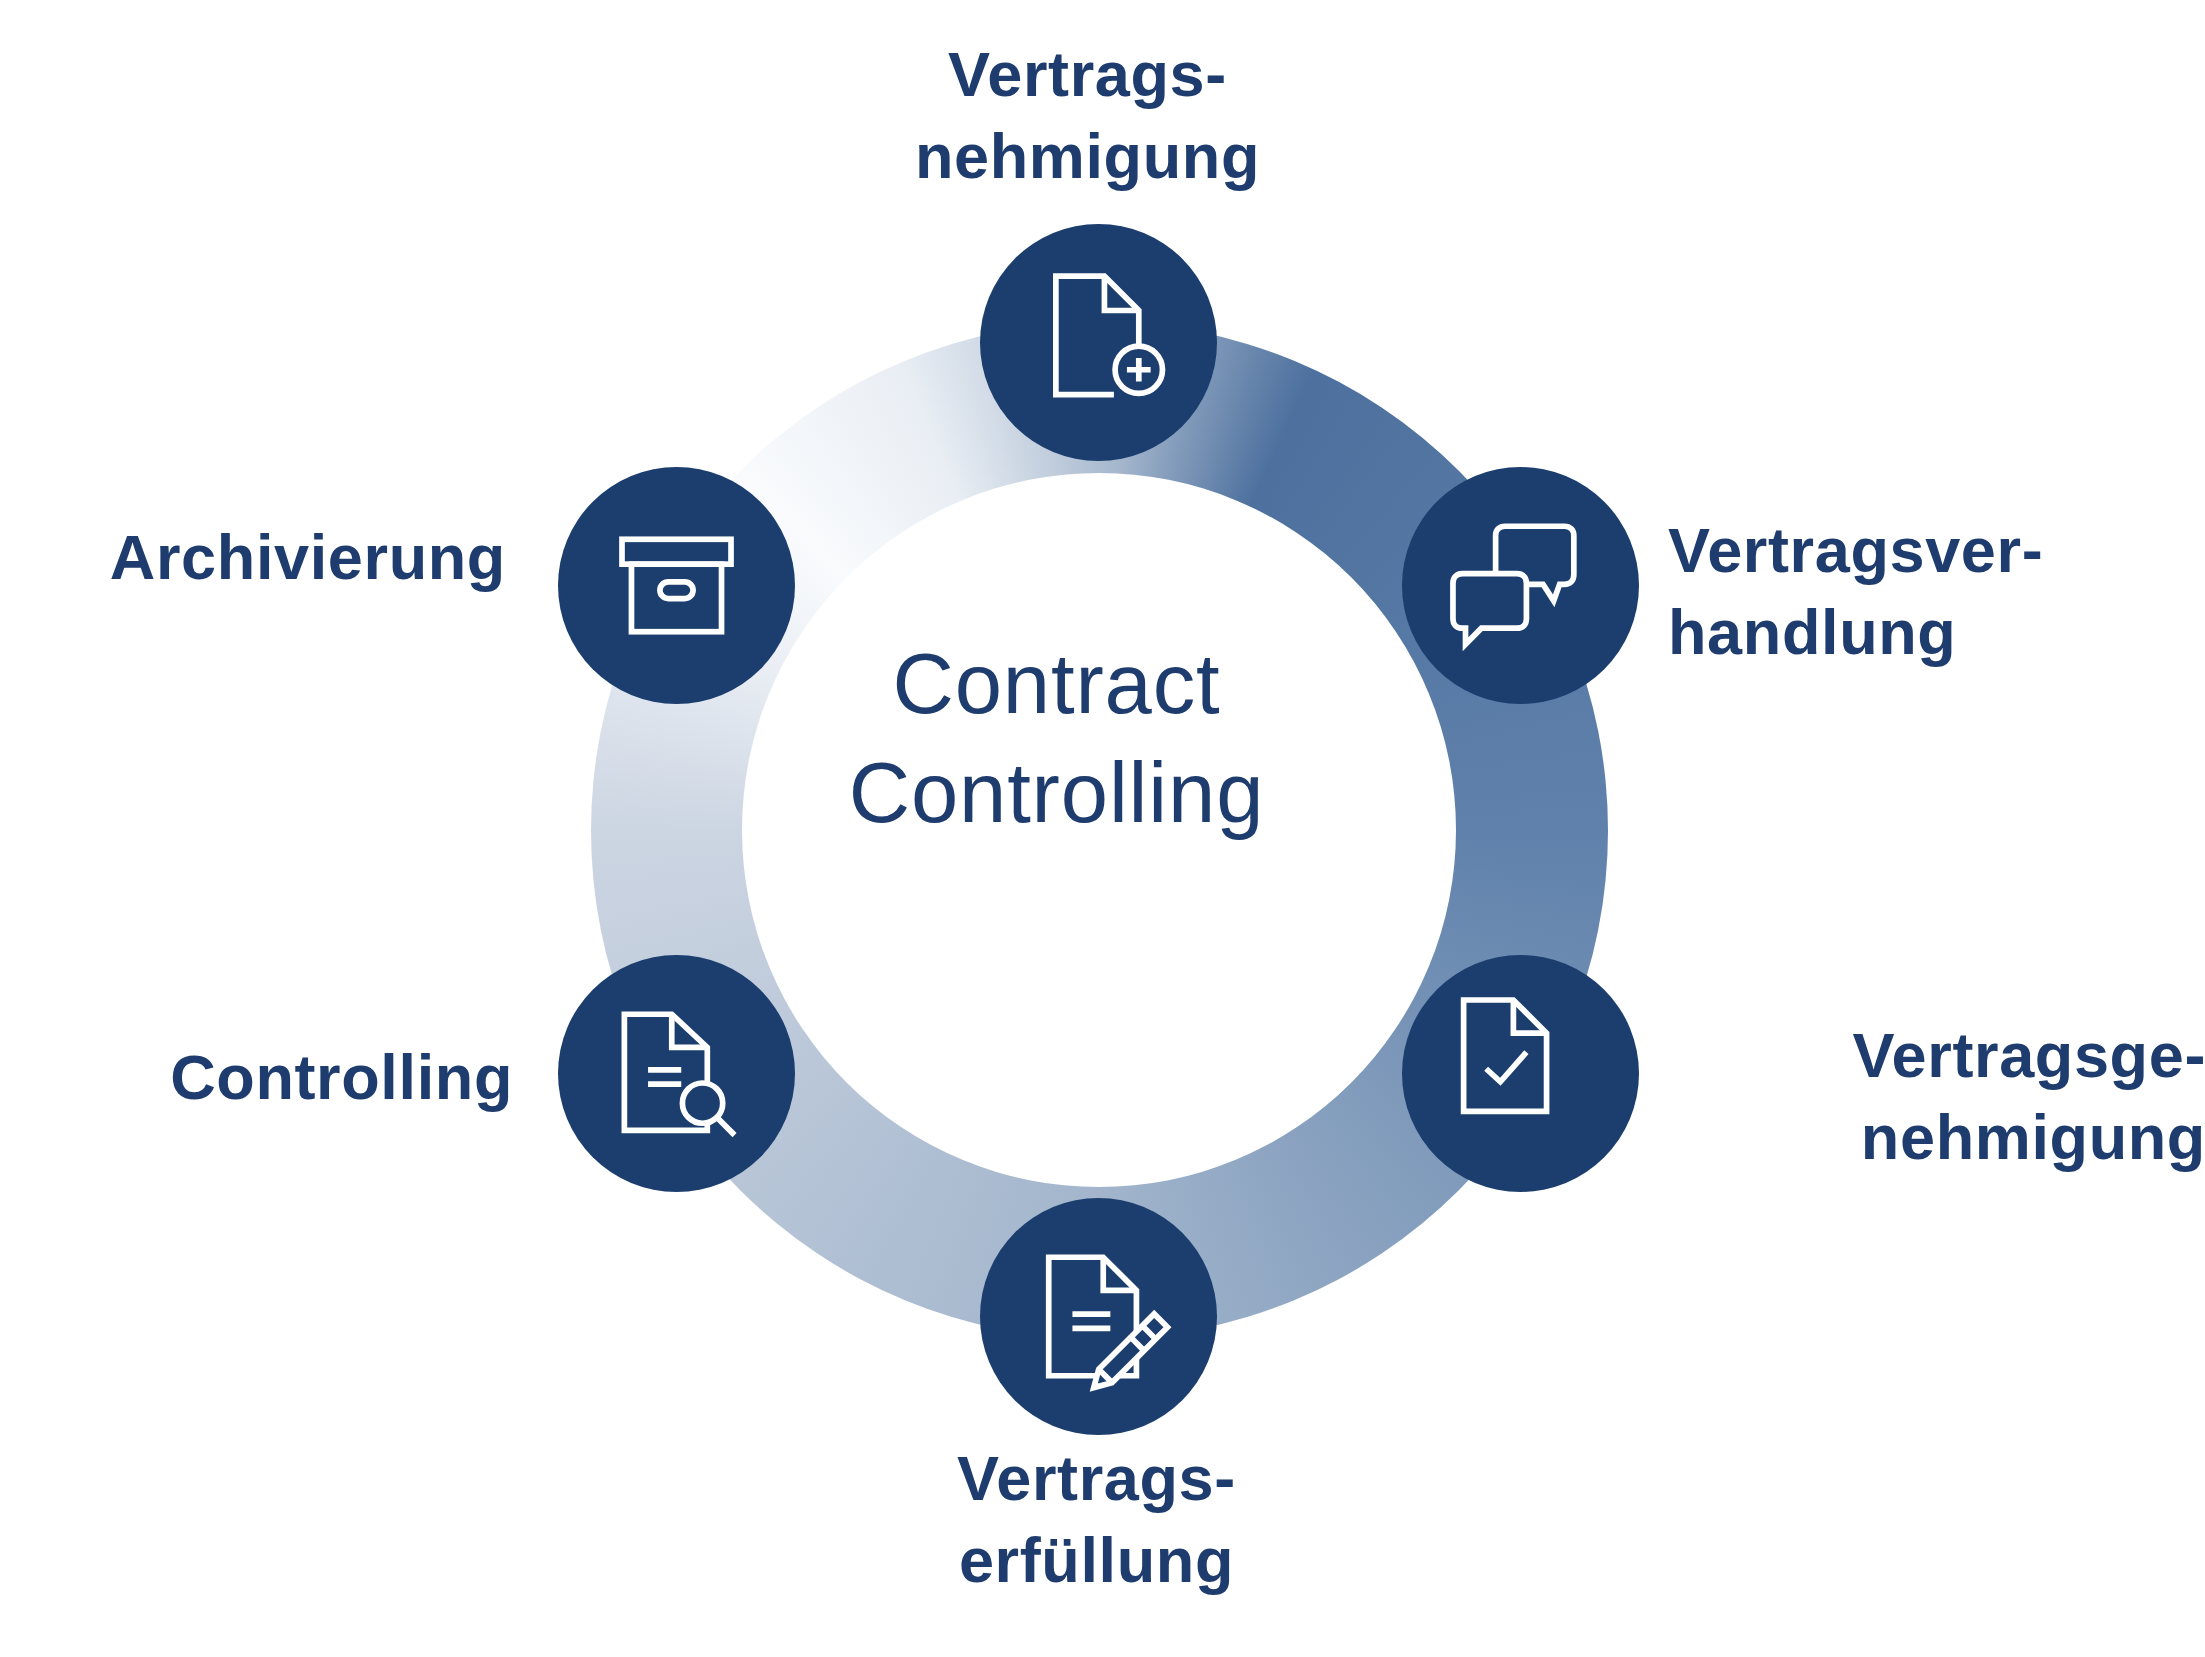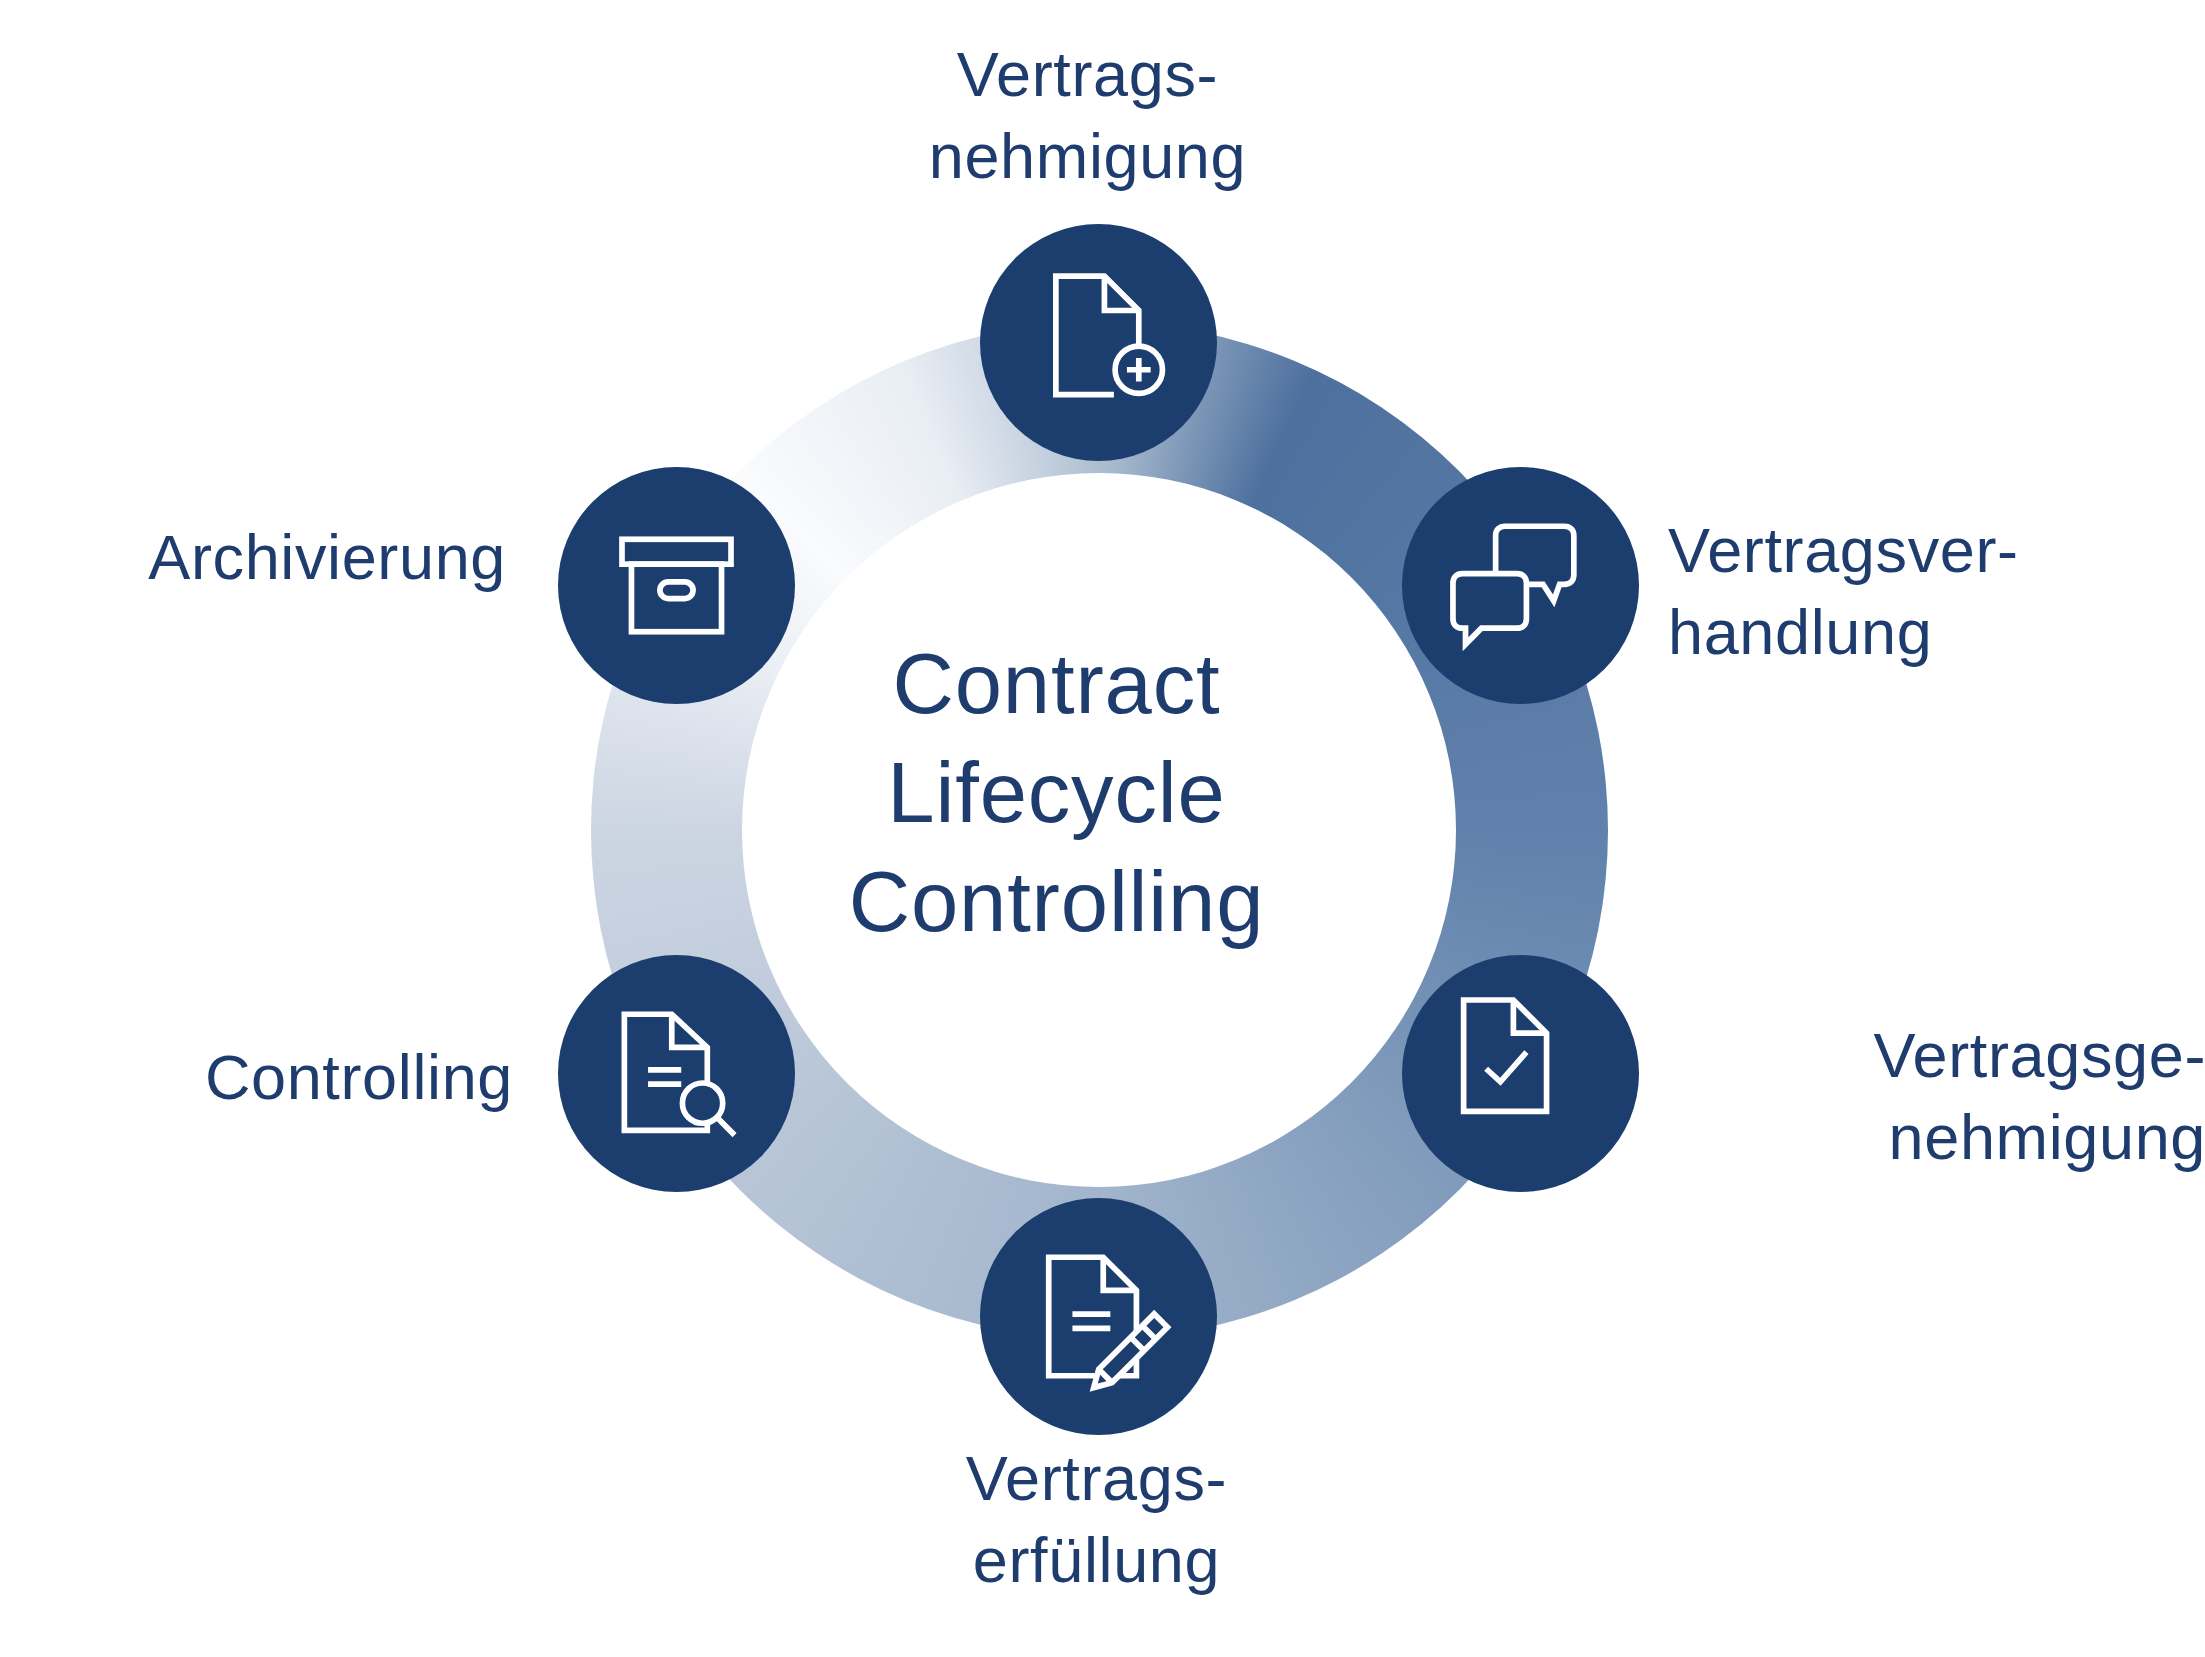--- a/index.html
+++ b/index.html
@@ -82,21 +82,21 @@
   .pos-top-right    { left: 1402px; top: 467px;  }
   .pos-bottom-right { left: 1402px; top: 955px; }
   .pos-bottom       { left: 980px; top: 1198px; }
   .pos-bottom-left  { left: 558px;  top: 955px; }
   .pos-top-left     { left: 558px;  top: 467px;  }
   
   .stage-label {
     position: absolute;
     font-size: 63px;
     line-height: 82px;
-    font-weight: 400;
+    font-weight: 700;
     letter-spacing: 0.01em;
     white-space: nowrap;
   }
   .stage-label span { display: block; }
   .lbl-top          { left: 809px;  top: 33px;   width: 557px; text-align: center; }
   .lbl-top-right    { left: 1668px; top: 509px;  width: 538px; text-align: left;   }
   .lbl-bottom-right { left: 1668px; top: 1014px; width: 538px; text-align: right;   }
   .lbl-bottom       { left: 818px;  top: 1437px; width: 557px; text-align: center; }
   .lbl-bottom-left  { left: 49px;   top: 1036px; width: 464px; text-align: right;  }
   .lbl-top-left     { left: 42px;   top: 516px;  width: 464px; text-align: right;  }
@@ -104,21 +104,20 @@
 </head>
 <body>
 
 <div id="canvas">
 
   <div class="ring"></div>
   <div class="inner-disc"></div>
 
   <div class="title">
     <span>Contract</span>
-    <span>Lifecycle</span>
     <span>Controlling</span>
   </div>
 
   <div class="stage-circle pos-top">
     <svg viewBox="0 0 100 100">
       <path d="M56.5 72 H32 V22 H52.5 L67 36.5 V51"></path>
       <path d="M52.5 22 V36.5 H67"></path>
       <circle class="fill-bg" cx="67" cy="61.5" r="10"></circle>
       <path d="M67 56.5 V66.5 M62 61.5 H72"></path>
     </svg>

